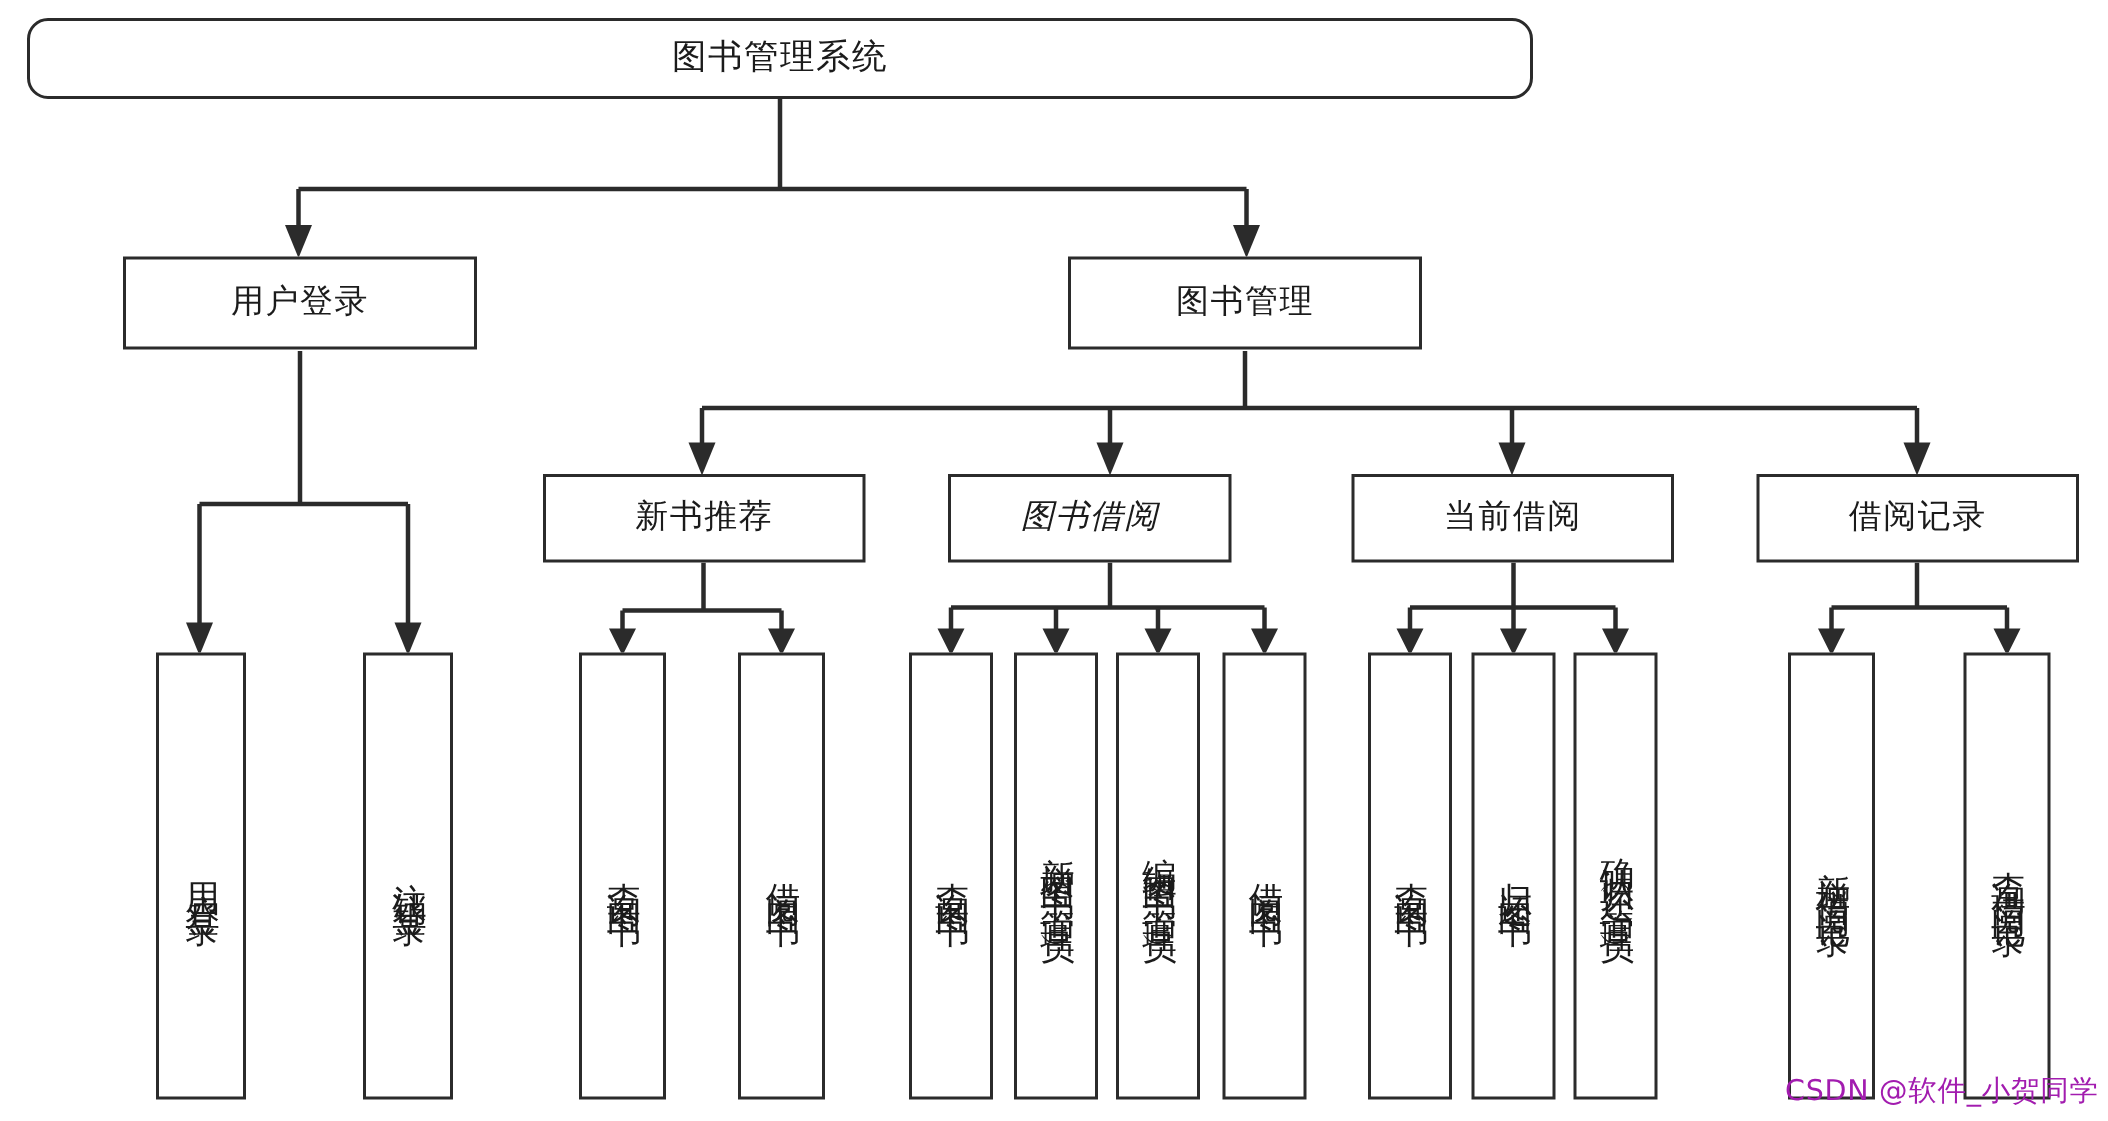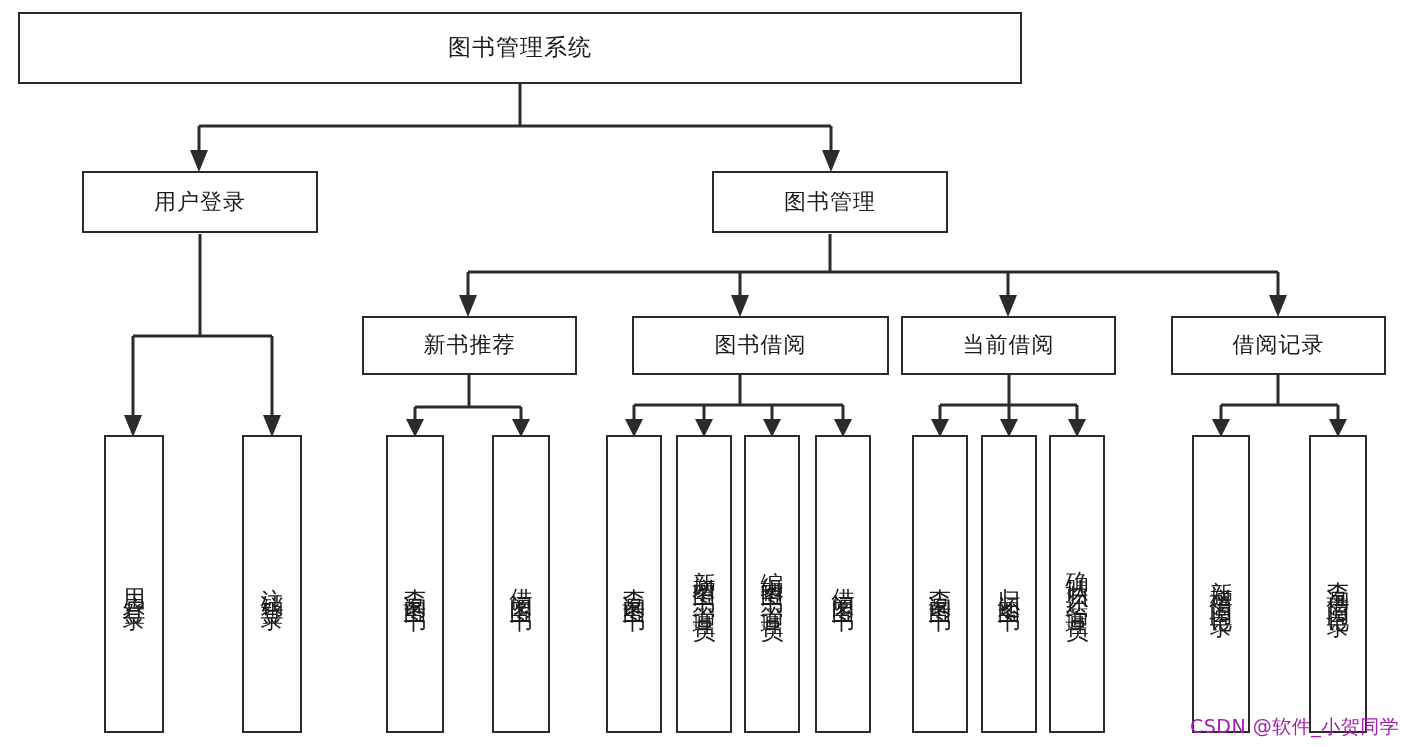--- a/index.html
+++ b/index.html
@@ -143,35 +143,35 @@
 
       <path d="M 931 419 L 949 419 L 940 437 Z"></path>
       <path d="M 1000 419 L 1018 419 L 1009 437 Z"></path>
       <path d="M 1068 419 L 1086 419 L 1077 437 Z"></path>
 
       <path d="M 1212 419 L 1230 419 L 1221 437 Z"></path>
       <path d="M 1329 419 L 1347 419 L 1338 437 Z"></path>
     </g>
   </svg>
 
-  <div class="node horiz root" style="left:18px; top:12px; width:1004px; height:72px;">
+  <div class="node horiz root" style="left:18px; top:12px; width:1004px; height:54px;border-radius:14px;">
     <span>图书管理系统</span>
   </div>
 
   <div class="node horiz" style="left:82px; top:171px; width:236px; height:62px;">
     <span>用户登录</span>
   </div>
   <div class="node horiz" style="left:362px; top:316px; width:215px; height:59px;">
     <span>新书推荐</span>
   </div>
 
   <div class="node horiz" style="left:712px; top:171px; width:236px; height:62px;">
     <span>图书管理</span>
   </div>
-  <div class="node horiz" style="left:632px; top:316px; width:257px; height:59px;">
+  <div class="node horiz" style="left:632px; top:316px; width:189px; height:59px;font-style:italic;">
     <span>图书借阅</span>
   </div>
   <div class="node horiz" style="left:1171px; top:316px; width:215px; height:59px;">
     <span>借阅记录</span>
   </div>
   <div class="node horiz" style="left:901px; top:316px; width:215px; height:59px;">
     <span>当前借阅</span>
   </div>
 
   <div class="node vert" style="left:104px; top:435px; width:60px; height:298px;">

